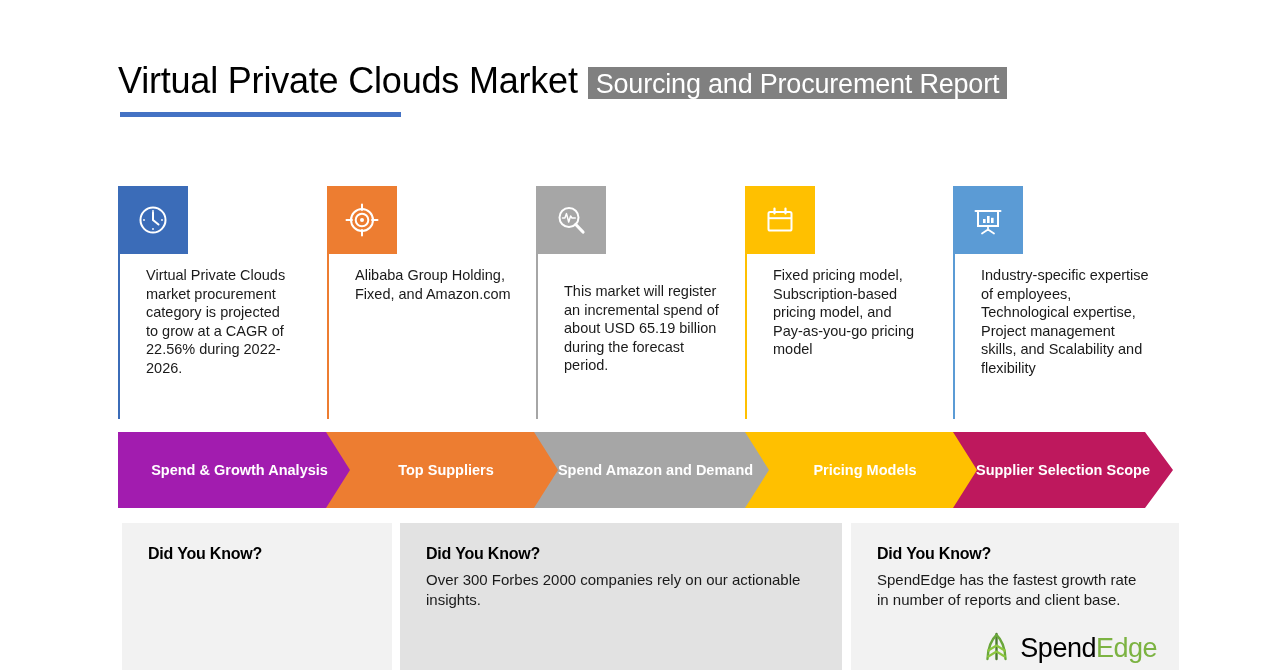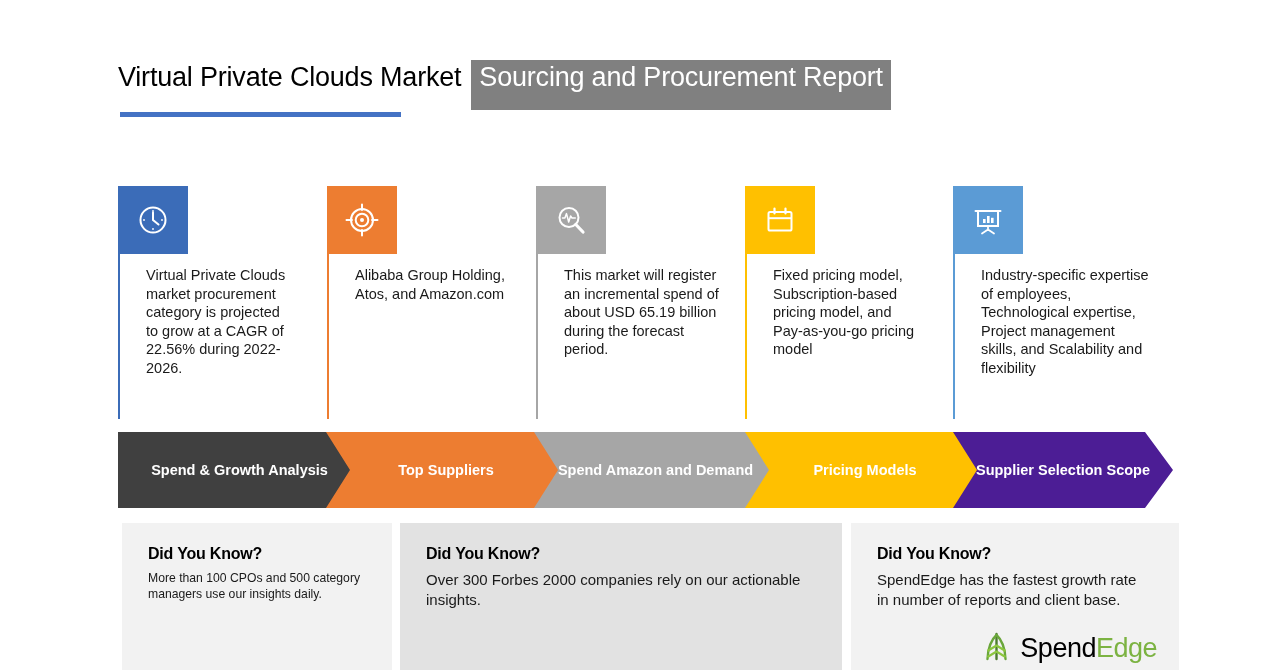--- a/index.html
+++ b/index.html
@@ -10,26 +10,26 @@
     overflow: hidden;
   }
   .page { position: relative; width: 1279px; height: 670px; background:#fff; }
 
   
   .title-wrap {
     position: absolute; left: 118px; top: 60px;
     display: flex; align-items: baseline; white-space: nowrap;
   }
   .title-main {
-    font-size: 27px; color: #000000; font-weight: 400;
+    font-size: 36px; color: #000000; font-weight: 400;
     letter-spacing: -0.2px;
   }
   .title-hl {
     font-size: 27px; color: #ffffff; font-weight: 400;
-    background: #808080; padding: 4px 8px 19px 8px; margin-left: 10px;
+    background: #808080; padding: 4px 8px 1px 8px; margin-left: 10px;
     letter-spacing: -0.2px; line-height: 1;
   }
   .title-rule {
     position: absolute; left: 120px; top: 112px;
     width: 281px; height: 5px; background: #4472C4;
   }
 
   
   .cols { position: absolute; left: 0; top: 186px; width: 1279px; height: 240px; }
   .col { position: absolute; top: 0; }
@@ -124,35 +124,35 @@
       <div class="iconbox" style="background:#ED7D31">
         <span>
           <svg width="36" height="36" viewBox="0 0 36 36">
             <circle cx="18" cy="18" r="11" fill="none" stroke="#fff" stroke-width="2"></circle>
             <circle cx="18" cy="18" r="6.3" fill="none" stroke="#fff" stroke-width="2"></circle>
             <circle cx="18" cy="18" r="2" fill="#fff"></circle>
             <path d="M18 2.5 V8 M18 28 V33.5 M2.5 18 H8 M28 18 H33.5" stroke="#fff" stroke-width="2" stroke-linecap="round"></path>
           </svg>
         </span>
       </div>
-      <div class="coltext" style="width:160px;">Alibaba Group Holding, Atos, and Amazon.com</div>
+      <div class="coltext" style="width:160px;">Alibaba Group Holding, Fixed, and Amazon.com</div>
     </div>
 
     <div class="col" id="col2" style="left:536px; width:205px;">
       <div class="divider" style="background:#A6A6A6"></div>
       <div class="iconbox" style="background:#A6A6A6">
         <span>
           <svg width="36" height="36" viewBox="0 0 36 36">
             <circle cx="16" cy="15.5" r="9.5" fill="none" stroke="#fff" stroke-width="2"></circle>
             <path d="M22.8 22.5 L30 30" stroke="#fff" stroke-width="3.2" stroke-linecap="round"></path>
             <path d="M9.5 16 h2.4 l1.6 -4.4 l2.2 8.4 l1.9 -6 l1.4 2 h3.3" fill="none" stroke="#fff" stroke-width="1.5" stroke-linejoin="round" stroke-linecap="round"></path>
           </svg>
         </span>
       </div>
-      <div class="coltext" style="width:155px;">This market will register an incremental spend of about USD 65.19 billion during the forecast period.</div>
+      <div class="coltext" style="width:155px;margin-top:16px;">This market will register an incremental spend of about USD 65.19 billion during the forecast period.</div>
     </div>
 
     <div class="col" id="col3" style="left:745px; width:205px;">
       <div class="divider" style="background:#FFC000"></div>
       <div class="iconbox" style="background:#FFC000">
         <span>
           <svg width="36" height="36" viewBox="0 0 36 36">
             <rect x="6.5" y="10" width="23" height="18.5" rx="1.6" fill="none" stroke="#fff" stroke-width="2"></rect>
             <path d="M6.5 16.2 H29.5" stroke="#fff" stroke-width="2"></path>
             <path d="M12.5 6.5 V11.5 M23.5 6.5 V11.5" stroke="#fff" stroke-width="2.2" stroke-linecap="round"></path>
@@ -174,41 +174,40 @@
             <rect x="21" y="15.8" width="2.6" height="5.2" fill="#fff"></rect>
             <path d="M18 24 V28 M18 27.5 L12 31.5 M18 27.5 L24 31.5" stroke="#fff" stroke-width="1.8" stroke-linecap="round"></path>
           </svg>
         </span>
       </div>
       <div class="coltext" style="width:168px;">Industry-specific expertise of employees, Technological expertise, Project management skills, and Scalability and flexibility</div>
     </div>
   </div>
 
   <div class="chevrons">
-    <div class="chev first" style="left:0px;   width:243px; background:#404040;">
+    <div class="chev first" style="left:0px;   width:243px; background:#a21caf;">
       <span>Spend &amp; Growth Analysis</span>
     </div>
     <div class="chev notch" style="left:208px; width:240px; background:#ED7D31;">
       <span>Top Suppliers</span>
     </div>
     <div class="chev notch" style="left:416px; width:243px; background:#A6A6A6;">
       <span>Spend Amazon and Demand</span>
     </div>
     <div class="chev notch" style="left:627px; width:240px; background:#FFC000;">
       <span>Pricing Models</span>
     </div>
-    <div class="chev notch" style="left:835px; width:220px; background:#4c1d95;">
+    <div class="chev notch" style="left:835px; width:220px; background:#be185d;">
       <span>Supplier Selection Scope</span>
     </div>
   </div>
 
   <div class="dyk-band">
     <div class="dyk a" style="left:122px; width:270px; background:#f2f2f2;">
       <h3>Did You Know?</h3>
-      <p>More than 100 CPOs and 500 category managers use our insights daily.</p>
     </div>
 
     <div class="dyk b" style="left:400px; width:442px; background:#e2e2e2;">
       <h3>Did You Know?</h3>
       <p style="width:408px;">Over 300 Forbes 2000 companies rely on our actionable insights.</p>
     </div>
 
     <div class="dyk c" style="left:851px; width:328px; background:#f2f2f2;">
       <h3>Did You Know?</h3>
       <p style="width:272px;">SpendEdge has the fastest growth rate in number of reports and client base.</p>

